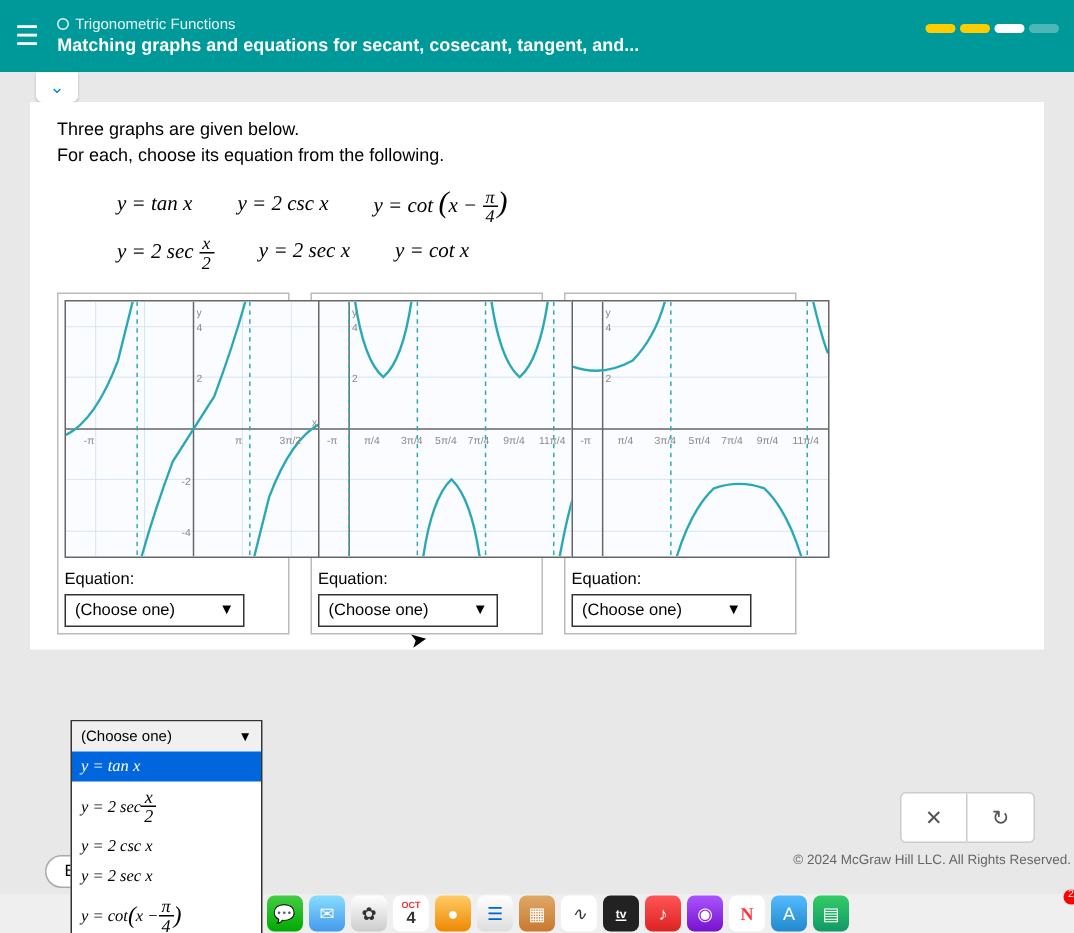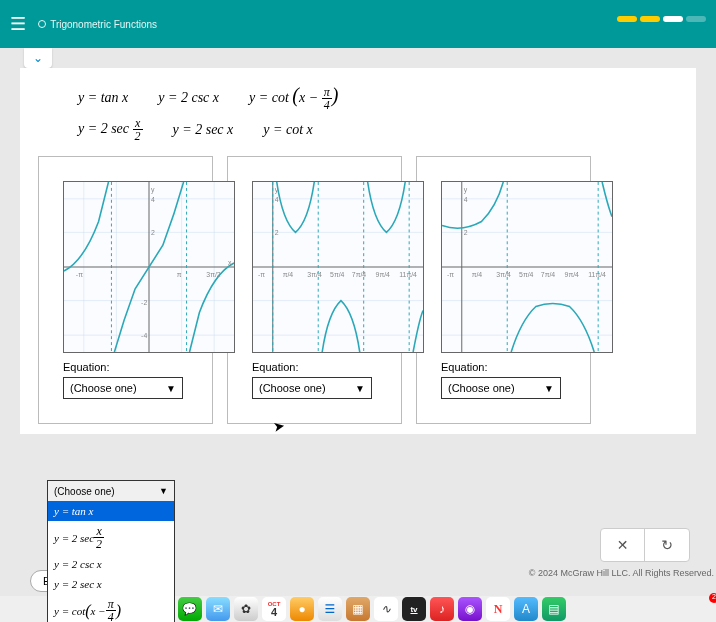--- a/index.html
+++ b/index.html
@@ -53,23 +53,23 @@
   }
   .instructions { font-size: 12px; line-height: 1.4; margin-bottom: 12px; }
   .eq-row { display: flex; gap: 30px; margin: 6px 0 6px 40px; font-family: 'Times New Roman', serif; font-size: 14px; font-style: italic; align-items: center; }
   .eq-row span { white-space: nowrap; }
   .frac { display: inline-block; vertical-align: middle; text-align: center; font-size: 12px; line-height: 1; }
   .frac .n { display:block; border-bottom: 1px solid #000; padding: 0 2px; }
   .frac .d { display:block; padding: 0 2px; }
   .graphs-row { display: flex; gap: 14px; margin-top: 14px; }
   .graph-card {
     border: 1px solid #bbb;
-    padding: 24px;
+    padding: 4px;
     background: #fff;
-    width: 175px;
+    width: 155px;
   }
   .graph-box {
     width: 172px;
     height: 172px;
     border: 1px solid #666;
     background: #fafcff;
     position: relative;
     overflow: hidden;
   }
   .equation-label { font-size: 11px; margin: 8px 0 4px 0; }
@@ -178,34 +178,39 @@
 </head>
 <body>
 
 <div class="header-bar">
   <span class="menu-icon">☰</span>
   <div class="header-text">
     <div class="section">
       <span style="width:8px;height:8px;border:1.5px solid white;border-radius:50%;display:inline-block;"></span>
       <span>Trigonometric Functions</span>
     </div>
+    <div class="title">Matching graphs and equations for secant, cosecant, tangent, and...</div>
   </div>
   <div class="progress-pills">
     <div class="pill done"></div>
     <div class="pill done"></div>
     <div class="pill active"></div>
     <div class="pill"></div>
   </div>
 </div>
 
 <div class="collapse-tab">
   <span>⌄</span>
 </div>
 
 <div class="content">
+  <div class="instructions">
+    <div>Three graphs are given below.</div>
+    <div>For each, choose its equation from the following.</div>
+  </div>
 
   <div class="eq-row">
     <span>y = tan x</span>
     <span>y = 2 csc x</span>
     <span>
       <span>y = cot</span>
       <span style="font-size:20px;">(</span>x − <span class="frac"><span class="n">π</span><span class="d">4</span></span><span style="font-size:20px;">)</span>
     </span>
   </div>
   <div class="eq-row">

